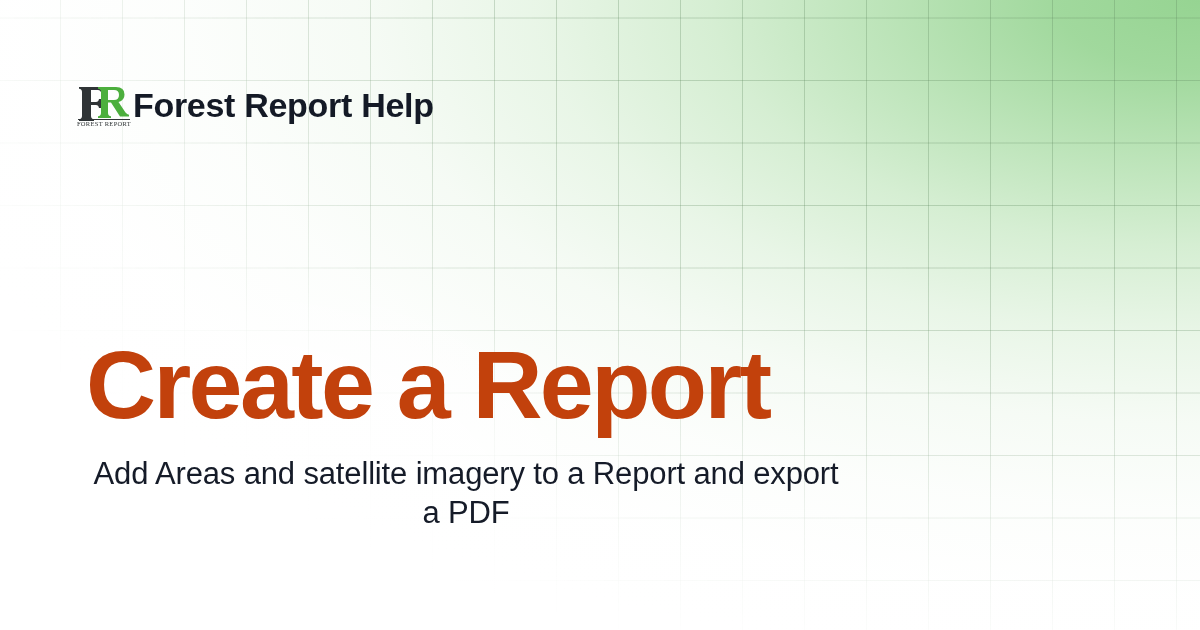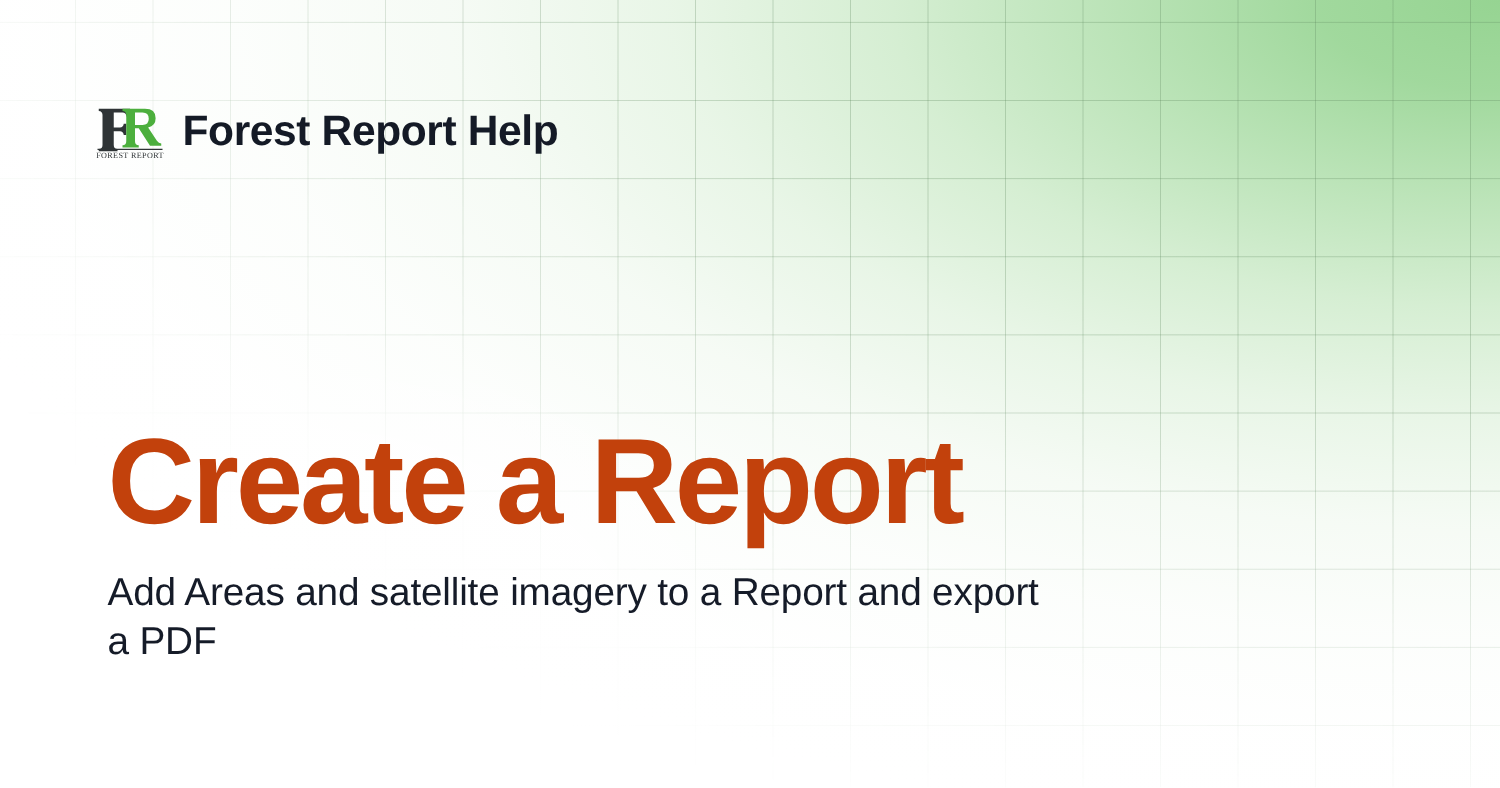--- a/index.html
+++ b/index.html
@@ -90,21 +90,21 @@
     pointer-events: none;
   }
 
   
   .brand {
     position: absolute;
     left: 76px;
     top: 82px;
     display: flex;
     align-items: center;
-    gap: 14px;
+    gap: 1px;
   }
 
   .brand-logo {
     width: 56px;
     height: 46px;
     display: block;
     flex: 0 0 auto;
   }
 
   .brand-title {
@@ -135,20 +135,21 @@
   }
 
   .hero-subtitle {
     margin: 22px 0 0 0;
     font-size: 31px;
     font-weight: 400;
     line-height: 1.25;
     letter-spacing: -0.15px;
     color: #151B28;
     max-width: 760px;
+    text-align: center;
   }
 </style>
 </head>
 <body>
 
 <div class="banner">
 
   <div class="bg-base"></div>
   <div class="bg-gradient"></div>
   <div class="bg-grid"></div>

